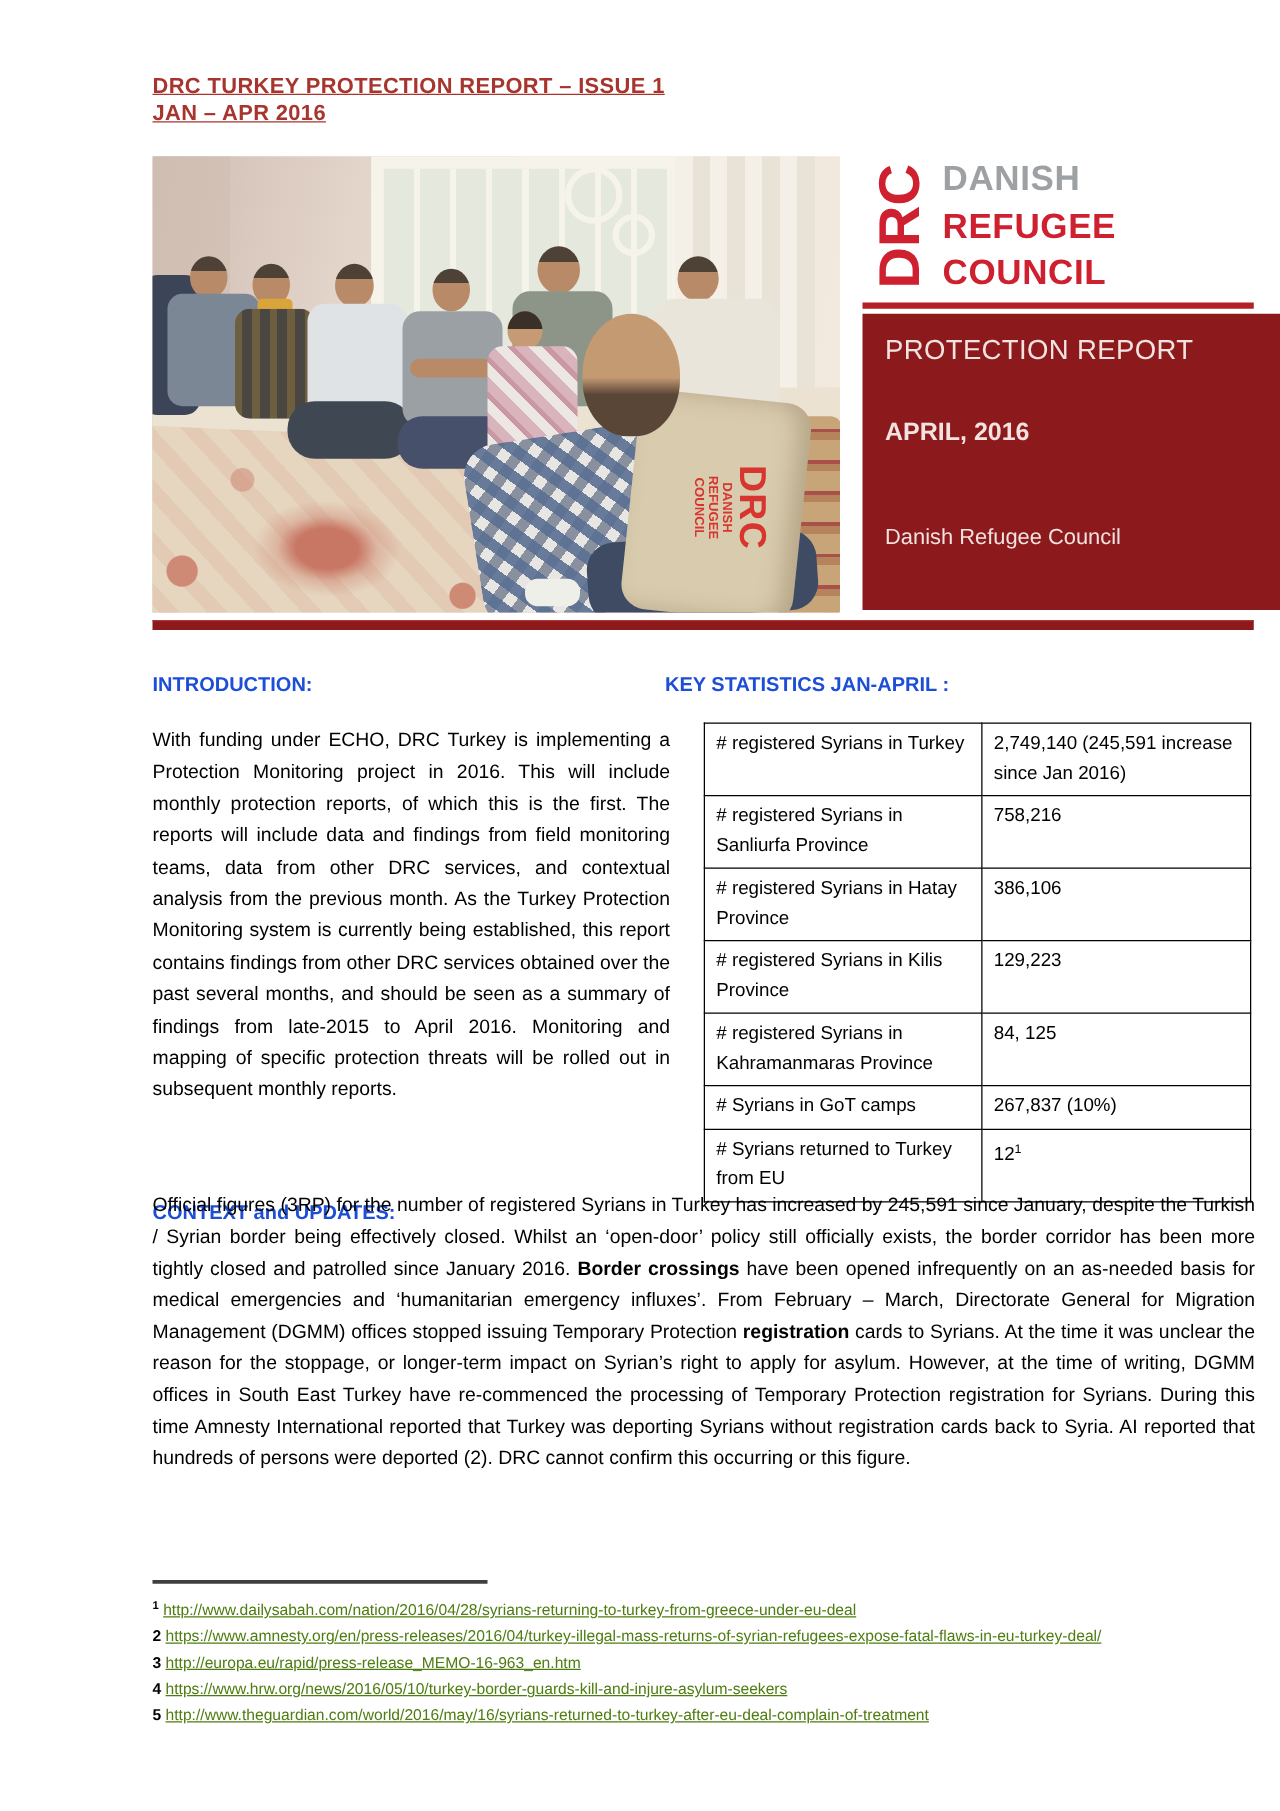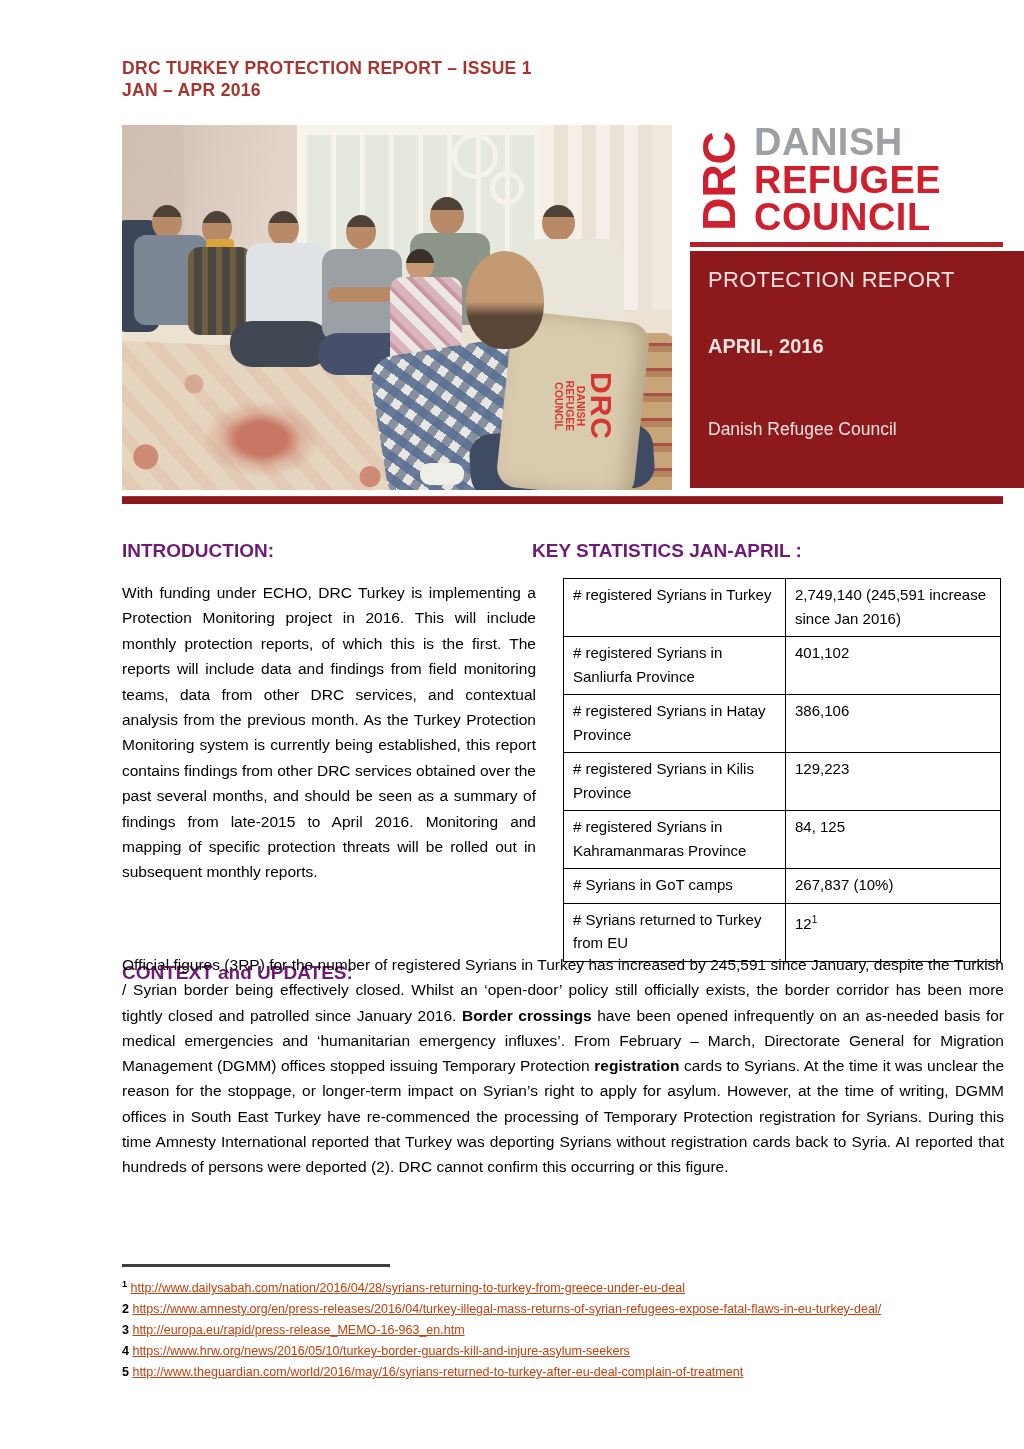--- a/index.html
+++ b/index.html
@@ -4,21 +4,21 @@
 <style>
   * { margin:0; padding:0; box-sizing:border-box; }
   html,body { background:#ffffff; }
   .page {
     position:relative; width:1024px; height:1449px; background:#ffffff;
     font-family:"Liberation Sans", sans-serif; color:#000; overflow:hidden;
   }
   
   .doc-title {
     position:absolute; left:122px; top:57px; width:560px;
-    color:#a8342e; font-size:17.5px; font-weight:bold; line-height:22px; letter-spacing:.3px;
+    color:#a8342e; font-size:17.5px; font-weight:bold; line-height:22px; letter-spacing:.3px;text-decoration:underline;
   }
   
   .photo {
     position:absolute; left:122px; top:125px; width:550px; height:365px; overflow:hidden;
     background:linear-gradient(100deg,#cdbcb1 0%,#e4d5ca 28%,#eee3d8 58%,#f3ebe0 100%);
   }
   .photo .shape { position:absolute; }
   .ph-window { left:175px; top:0; width:250px; height:162px; background:#e5e8dc; border:10px solid #f6f3ea;
     background-image:repeating-linear-gradient(90deg, transparent 0 24px, #f6f3ea 24px 29px); }
   .ph-ornament1 { left:330px; top:8px; width:46px; height:46px; border:5px solid #f6f3ea; border-radius:50%; background:transparent; }
@@ -71,50 +71,50 @@
   .ph-w-vesttext .big { font-size:30px; font-weight:800; letter-spacing:1px; line-height:30px; }
   .ph-w-vesttext .small { font-size:10.5px; font-weight:800; line-height:11px; width:70px; }
   .ph-w-head { left:344px; top:126px; width:78px; height:98px; border-radius:50% 50% 46% 46%;
     background:linear-gradient(180deg,#c49a72 0 52%, #5a4636 66%); }
   .ph-w-jeans { left:348px; top:304px; width:184px; height:64px; background:#3f4b63; border-radius:22px; transform:rotate(-4deg); }
   .ph-w-shoe { left:298px; top:338px; width:44px; height:22px; background:#efefea; border-radius:10px; }
   
   .logo { position:absolute; left:688px; top:124px; width:315px; height:114px; }
   .logo-mark { position:absolute; left:0; top:0; width:62px; height:114px; display:flex; align-items:center; justify-content:center; }
   .logo-mark span { transform:rotate(-90deg); font-size:46px; font-weight:800; color:#cf2030; letter-spacing:0px; }
-  .logo-words { position:absolute; left:66px; top:0; font-weight:800; font-size:38px; line-height:37.5px; letter-spacing:.5px; }
+  .logo-words { position:absolute; left:66px; top:0; font-weight:800; font-size:28px; line-height:37.5px; letter-spacing:.5px; }
   .logo-words .w1 { color:#9ea1a4; }
   .logo-words .w2, .logo-words .w3 { color:#cf2030; }
   .logo-rule { position:absolute; left:690px; top:242px; width:313px; height:5px; background:#b32025; }
   
   .banner { position:absolute; left:690px; top:251px; width:370px; height:237px; background:#8c1a1c; color:#f2e2e0; }
   .banner-title { position:absolute; left:18px; top:14px; font-size:22px; line-height:29px; letter-spacing:.3px; }
   .banner-date { position:absolute; left:18px; top:84px; font-size:20px;font-weight:bold; }
   .banner-org { position:absolute; left:18px; top:168px; font-size:17.5px; }
   .redbar { position:absolute; left:122px; top:496px; width:881px; height:8px; background:#8c1a1c; border-top:1px solid #b03434; }
   
-  .sec-heading { position:absolute; font-weight:bold; font-size:19px; color:#701a75; }
+  .sec-heading { position:absolute; font-weight:bold; font-size:16px; color:#1d4ed8; }
   .intro-heading { left:122px; top:540px; }
   .stats-heading { left:532px; top:540px; }
   .context-heading { left:122px; top:962px; }
   .intro-body { position:absolute; left:122px; top:580px; width:414px; font-size:15.5px; line-height:25.4px; text-align:justify; }
   .context-body { position:absolute; left:122px; top:952px; width:882px; font-size:15.5px; line-height:25.3px; text-align:justify; }
   
   .stats-table { position:absolute; left:563px; top:578px; width:438px; border-collapse:collapse; font-size:15px; }
   .stats-table td { border:1.5px solid #000; padding:4px 9px 6px 9px; line-height:23.5px; vertical-align:top; }
   .stats-table td.c1 { width:222px; }
   .stats-table td.c2 { }
   .stats-table sup { font-size:10px; }
   
   .fn-rule { position:absolute; left:122px; top:1264px; width:268px; height:3px; background:#3f3f3f; }
   .footnotes { position:absolute; left:122px; top:1274px; width:882px; font-size:12.5px; line-height:20px; }
   .footnotes .fn { margin-bottom:1px; }
   .footnotes .fn-marker { font-weight:bold; color:#000; }
   .footnotes sup.fn-marker { font-size:9px; }
-  .footnotes a { color:#c2410c; text-decoration:underline; word-break:break-all; }
+  .footnotes a { color:#4d7c0f; text-decoration:underline; word-break:break-all; }
 </style>
 </head>
 <body>
 
 <div class="page">
 
   <div class="doc-title">
     <div>DRC TURKEY PROTECTION REPORT – ISSUE 1</div>
     <div>JAN – APR 2016</div>
   </div>
@@ -185,21 +185,21 @@
 
   <div class="sec-heading stats-heading">KEY STATISTICS JAN-APRIL :</div>
   <table class="stats-table">
     <tbody>
         <tr>
           <td class="c1"># registered Syrians in Turkey</td>
           <td class="c2">2,749,140 (245,591 increase since Jan 2016)</td>
         </tr>
         <tr>
           <td class="c1"># registered Syrians in Sanliurfa Province</td>
-          <td class="c2">401,102</td>
+          <td class="c2">758,216</td>
         </tr>
         <tr>
           <td class="c1"># registered Syrians in Hatay Province</td>
           <td class="c2">386,106</td>
         </tr>
         <tr>
           <td class="c1"># registered Syrians in Kilis Province</td>
           <td class="c2">129,223</td>
         </tr>
         <tr>

